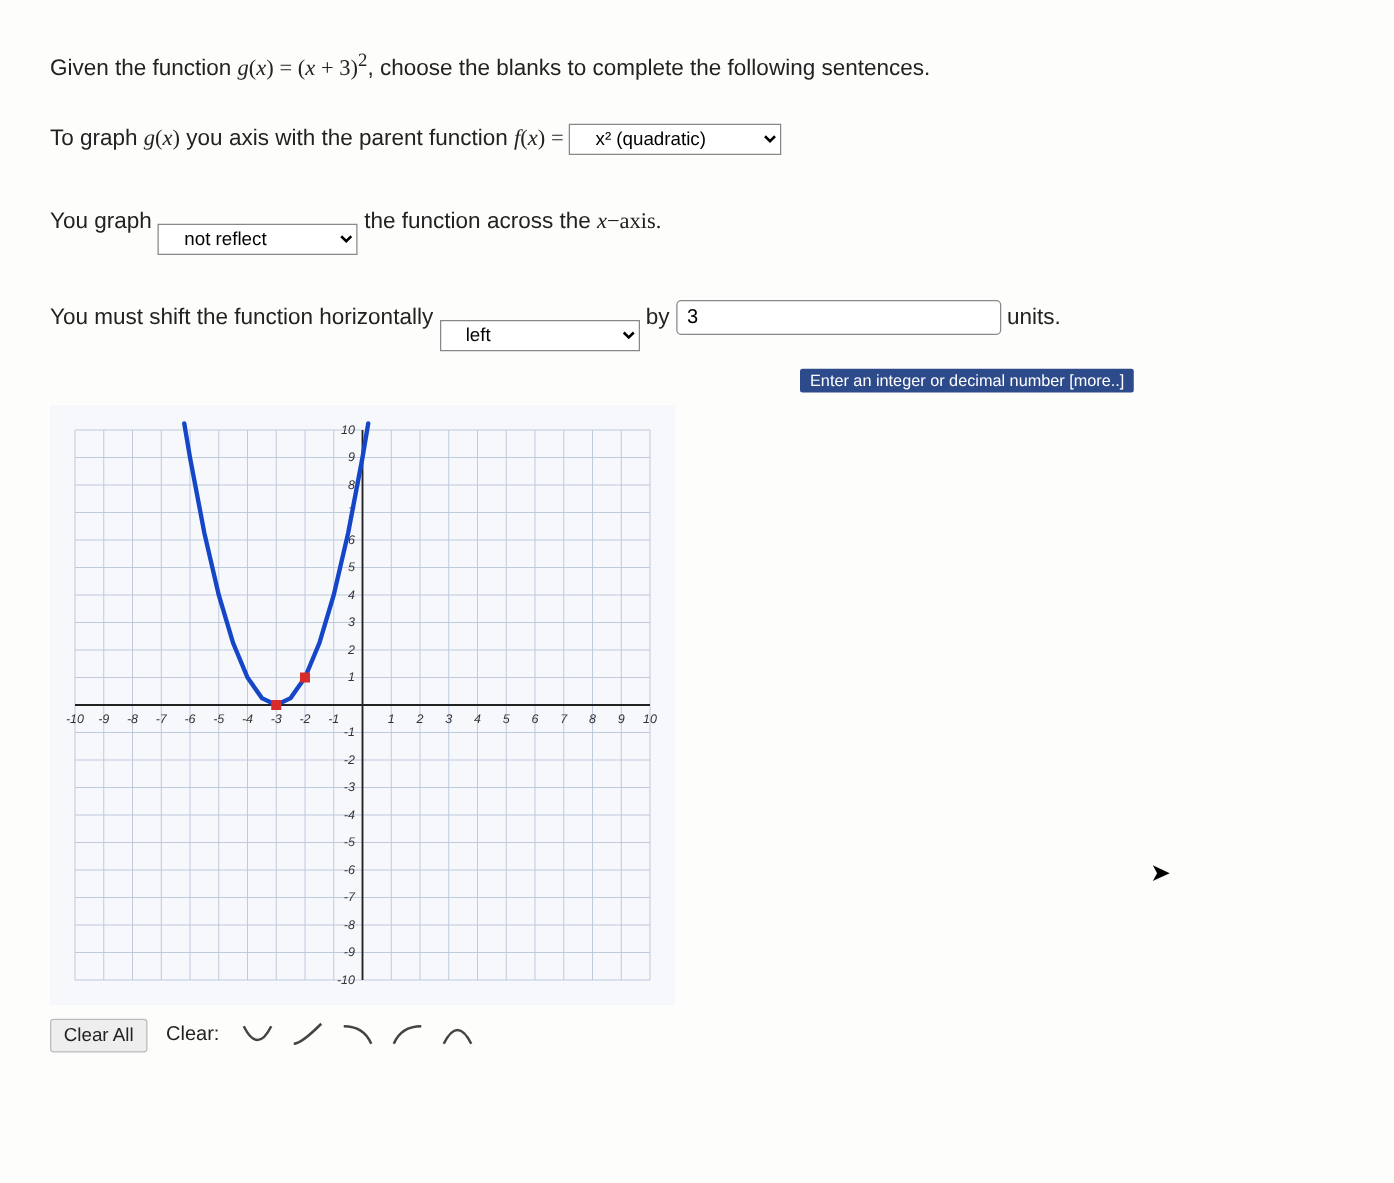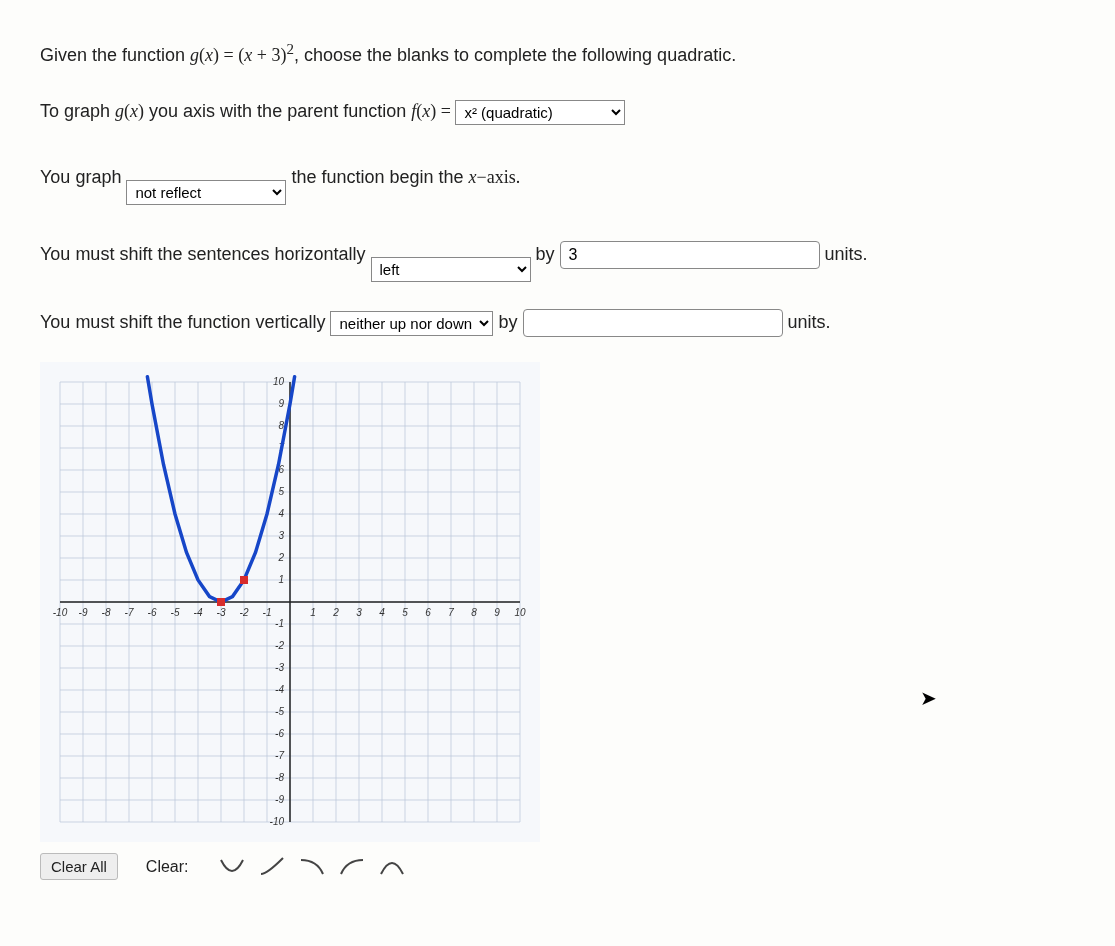--- a/index.html
+++ b/index.html
@@ -11,21 +11,21 @@
     color: #222;
     background: #fdfdfb;
     width: 1115px;
   }
   .line { margin: 18px 0 24px 0; line-height: 1.8; }
   .line.first { margin-top: 6px; }
   .math { font-family: 'Times New Roman', serif; font-style: italic; text-align: right; }
   .mathrm { font-style: normal; }
   select {
     font-size: 15px;
-    padding: 2px 4px;
+    padding: 2px 16px;
     border: 1px solid #888;
     background: #fff;
     vertical-align: middle;
   }
   select.wide { min-width: 170px; }
   select.med { min-width: 160px; margin-top: 28px; }
   input.num {
     font-size: 16px;
     padding: 4px 8px;
     border: 1px solid #888;
@@ -42,21 +42,21 @@
     border-radius: 2px;
     margin-top: 4px;
   }
   .hint-wrap { margin-left: 600px; margin-top: -14px; margin-bottom: 8px; }
   .graph-area { margin-top: 10px; }
   .graph-svg { background: #f6f8fb; }
   .toolbar {
     margin-top: 6px;
     display: flex;
     align-items: center;
-    gap: 28px;
+    gap: 15px;
     font-size: 16px;
   }
   .toolbar .btn {
     background: #eee;
     border: 1px solid #bbb;
     padding: 4px 10px;
     border-radius: 3px;
     cursor: pointer;
     font-size: 15px;
   }
@@ -71,60 +71,54 @@
   }
   .rel-wrap { position: relative; }
 </style>
 </head>
 <body>
 
 <div class="rel-wrap">
 
 <div class="line first">
   <span>Given the function </span>
-  <span class="math">g<span class="mathrm">(</span>x<span class="mathrm">)</span> <span class="mathrm">=</span> <span class="mathrm">(</span>x <span class="mathrm">+ 3)</span><sup class="mathrm">2</sup></span><span>, choose the blanks to complete the following quadratic.</span>
+  <span class="math">g<span class="mathrm">(</span>x<span class="mathrm">)</span> <span class="mathrm">=</span> <span class="mathrm">(</span>x <span class="mathrm">+ 3)</span><sup class="mathrm">2</sup></span><span>, choose the blanks to complete the following sentences.</span>
 </div>
 
 <div class="line">
   <span>To graph </span>
   <span class="math">g<span class="mathrm">(</span>x<span class="mathrm">)</span></span>
   <span> you axis with the parent function </span>
   <span class="math">f<span class="mathrm">(</span>x<span class="mathrm">)</span> <span class="mathrm">=</span> </span>
   <select class="wide">
     <option>x² (quadratic)</option>
   </select>
 </div>
 
 <div class="line">
   <span>You graph </span>
   <select class="med">
     <option>not reflect</option>
   </select>
-  <span> the function begin the </span>
+  <span> the function across the </span>
   <span class="math">x<span class="mathrm">−axis.</span></span>
 </div>
 
 <div class="line">
-  <span>You must shift the sentences horizontally </span>
+  <span>You must shift the function horizontally </span>
   <select class="med">
     <option>left</option>
   </select>
   <span> by </span>
   <input class="num" value="3" style="">
   <span>units.</span>
 </div>
 
-<div class="line">
-  <span>You must shift the function vertically </span>
-  <select>
-    <option>neither up nor down</option>
-  </select>
-  <span> by </span>
-  <input class="num" value="" style="">
-  <span>units.</span>
+<div class="hint-wrap">
+  <span class="hint">Enter an integer or decimal number [more..]</span>
 </div>
 
 
 <div class="graph-area">
   <svg id="graph" class="graph-svg" width="500" height="480">
         <line x1="20" y1="460" x2="20" y2="20" stroke="#b8c4d8" stroke-width="0.7"></line>
         <line x1="43" y1="460" x2="43" y2="20" stroke="#b8c4d8" stroke-width="0.7"></line>
         <line x1="66" y1="460" x2="66" y2="20" stroke="#b8c4d8" stroke-width="0.7"></line>
         <line x1="89" y1="460" x2="89" y2="20" stroke="#b8c4d8" stroke-width="0.7"></line>
         <line x1="112" y1="460" x2="112" y2="20" stroke="#b8c4d8" stroke-width="0.7"></line>

